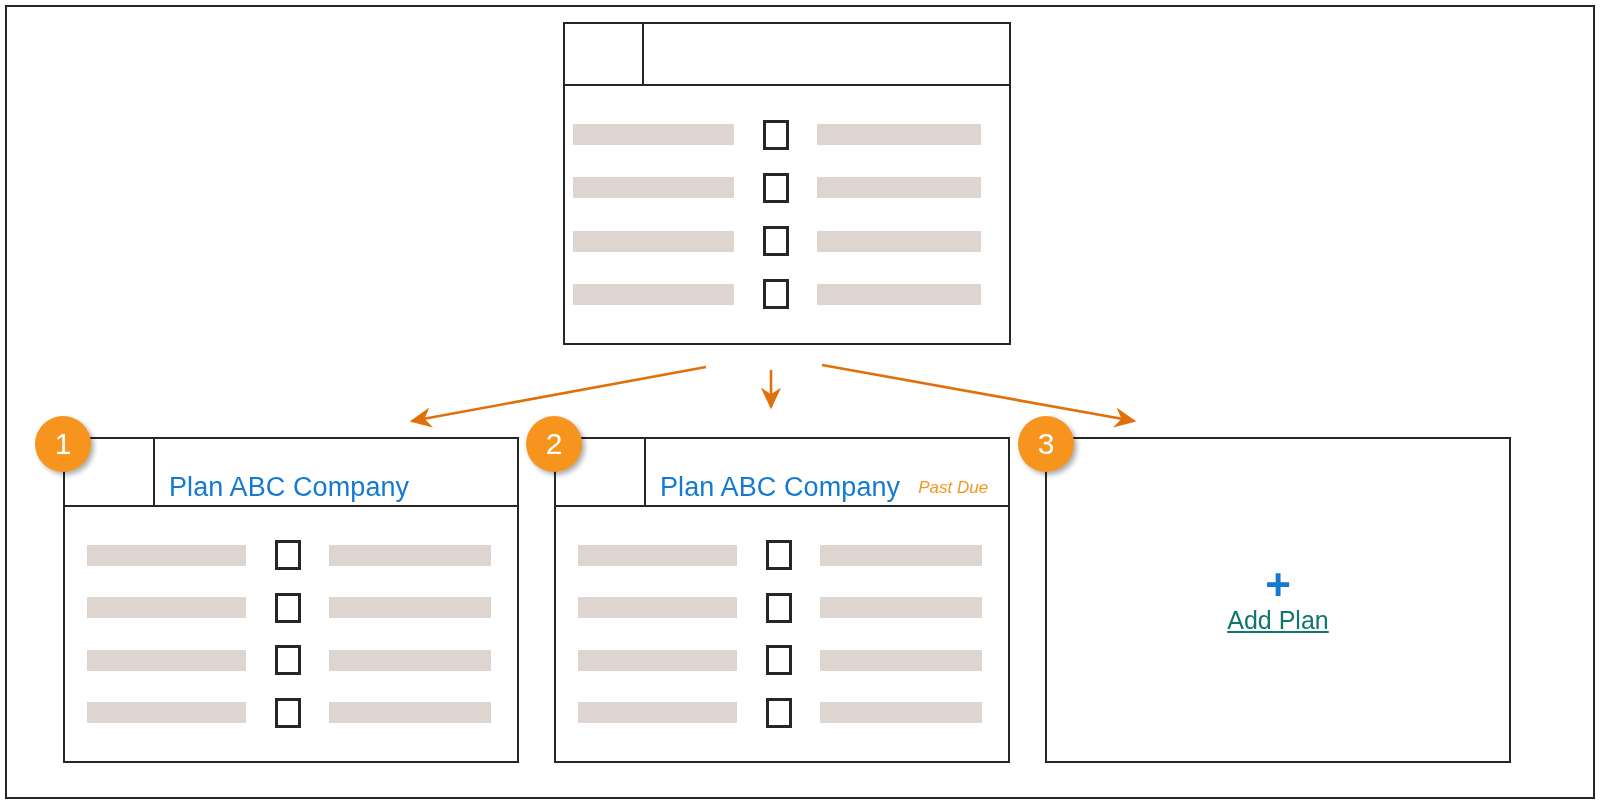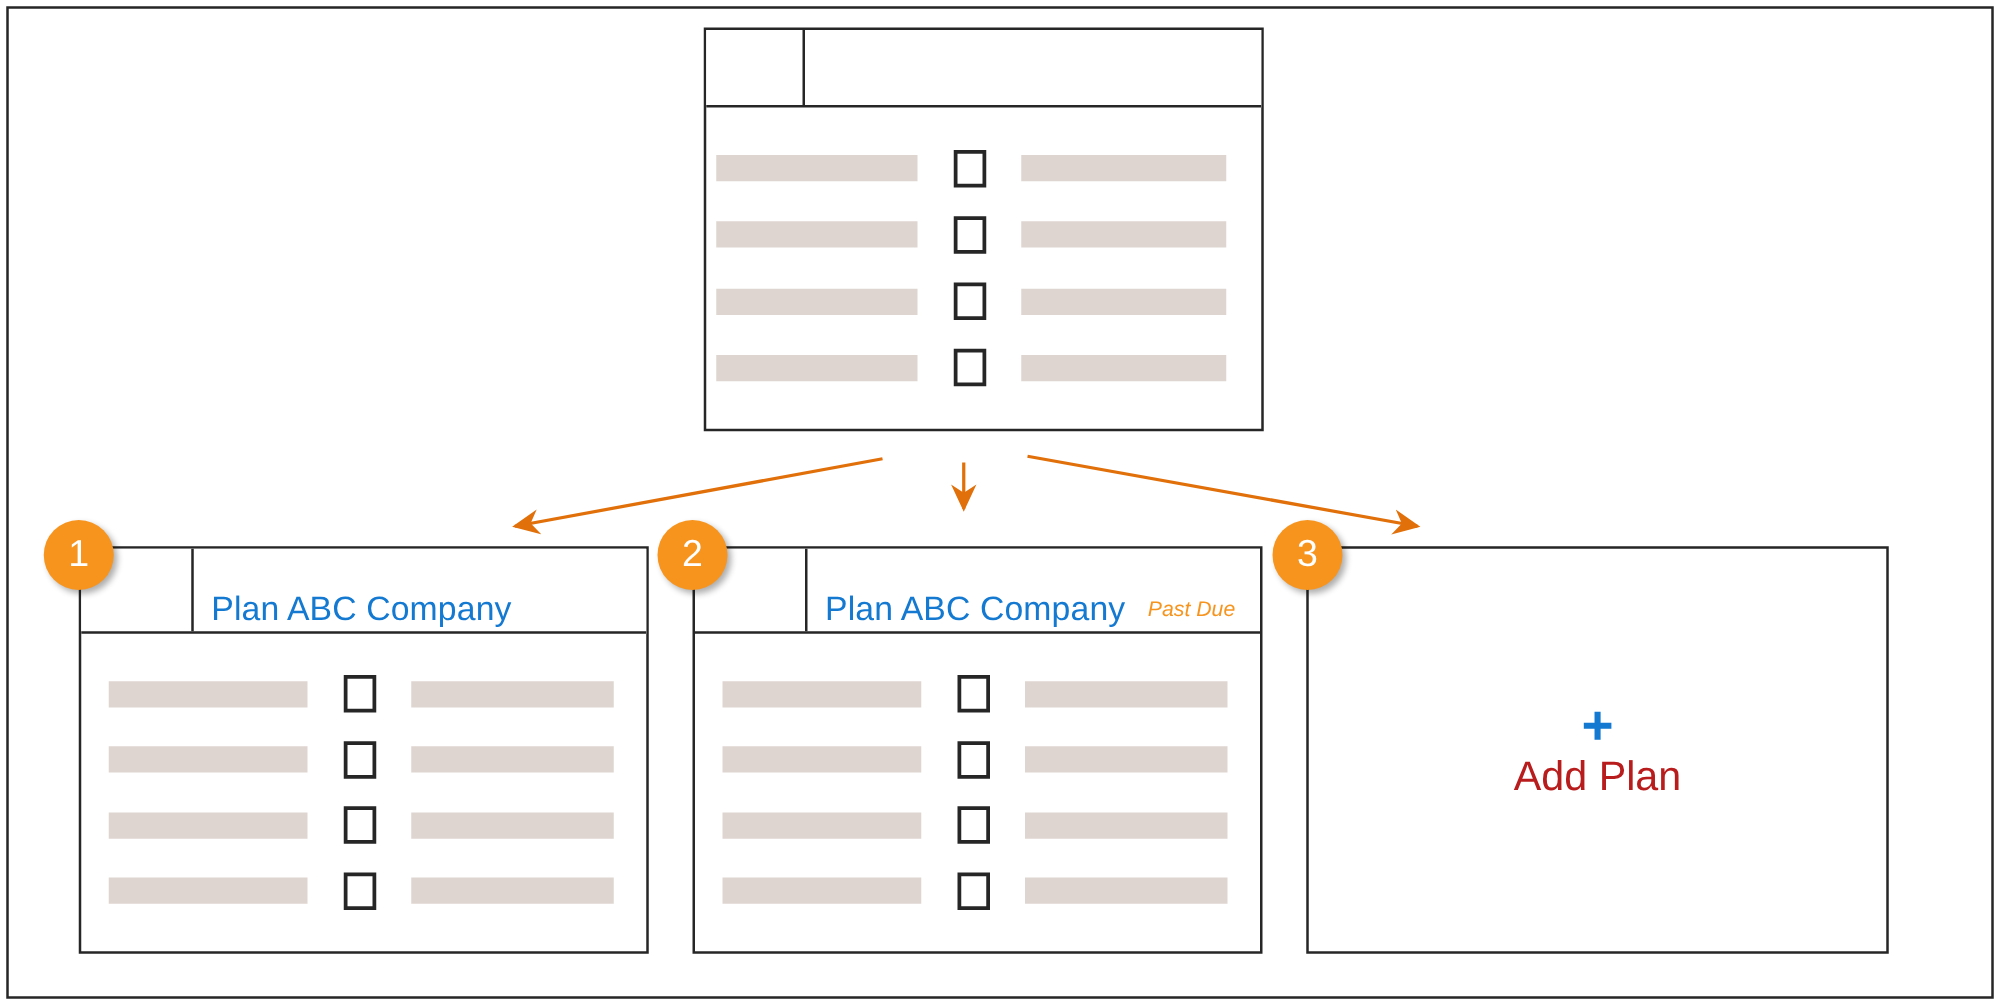--- a/index.html
+++ b/index.html
@@ -114,23 +114,24 @@
     justify-content: center;
     gap: 2px;
   }
   .plus-icon {
     color: #1479d1;
     font-size: 44px;
     font-weight: bold;
     line-height: 0.9;
   }
   .add-plan-label {
-    color: #b91c1c;
-    font-size: 33px;
+    color: #0f766e;
+    font-size: 25px;
     line-height: 1.1;
+    text-decoration: underline;
   }
 
   
   .badge {
     position: absolute;
     width: 56px;
     height: 56px;
     border-radius: 50%;
     background: #f7941e;
     color: #ffffff;

